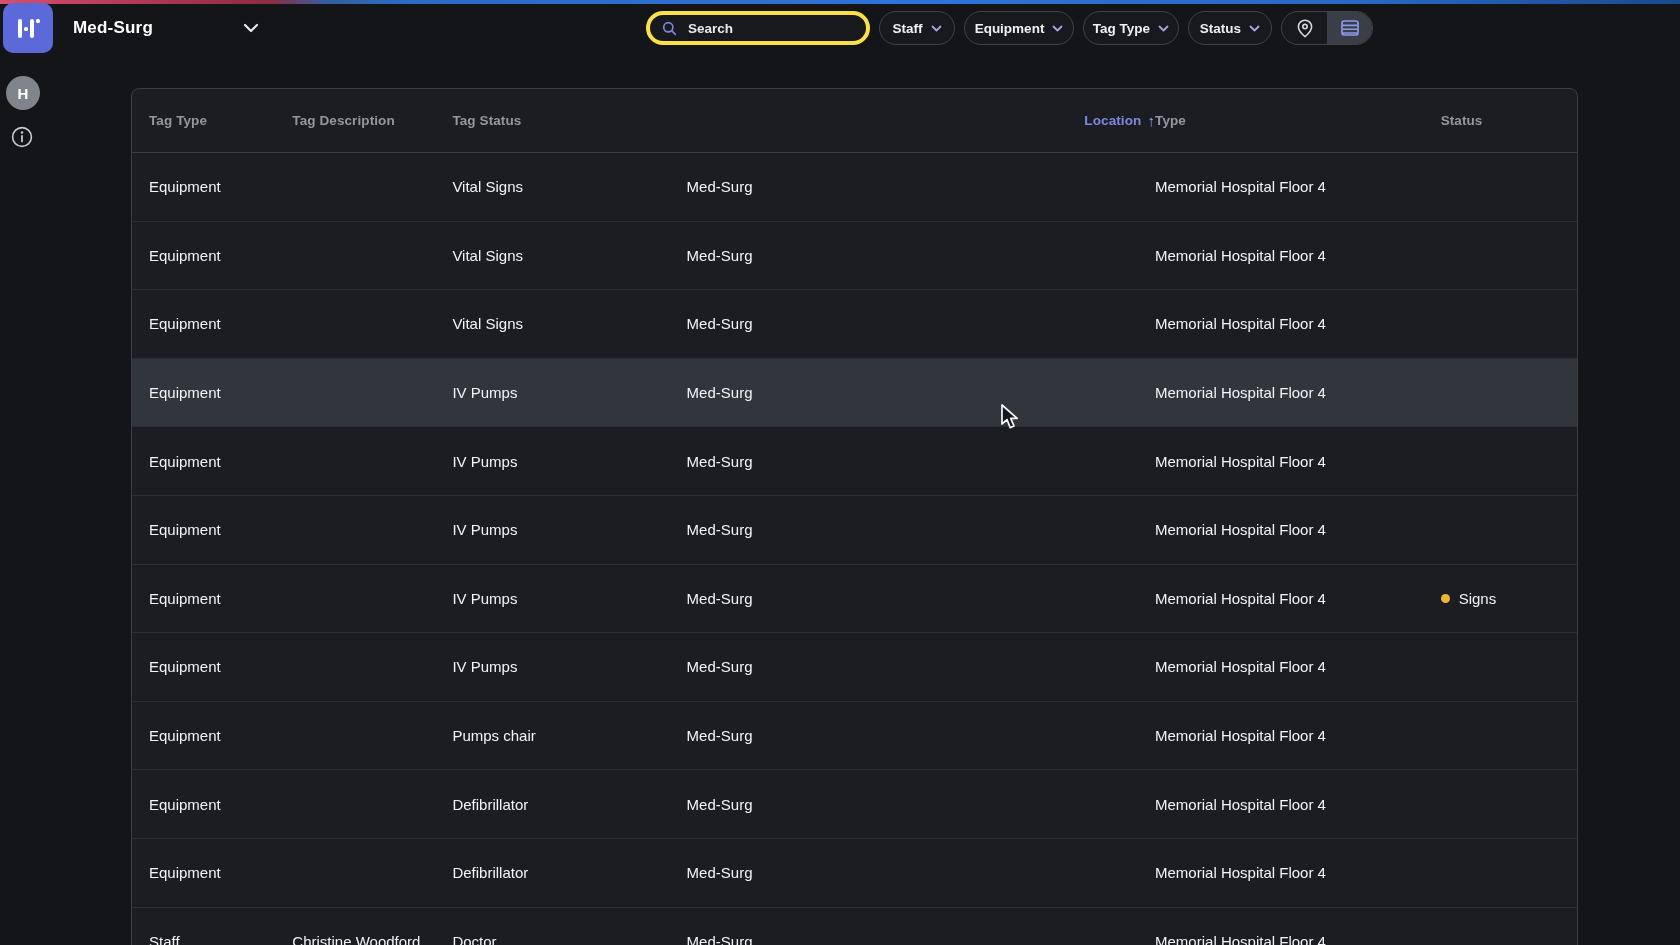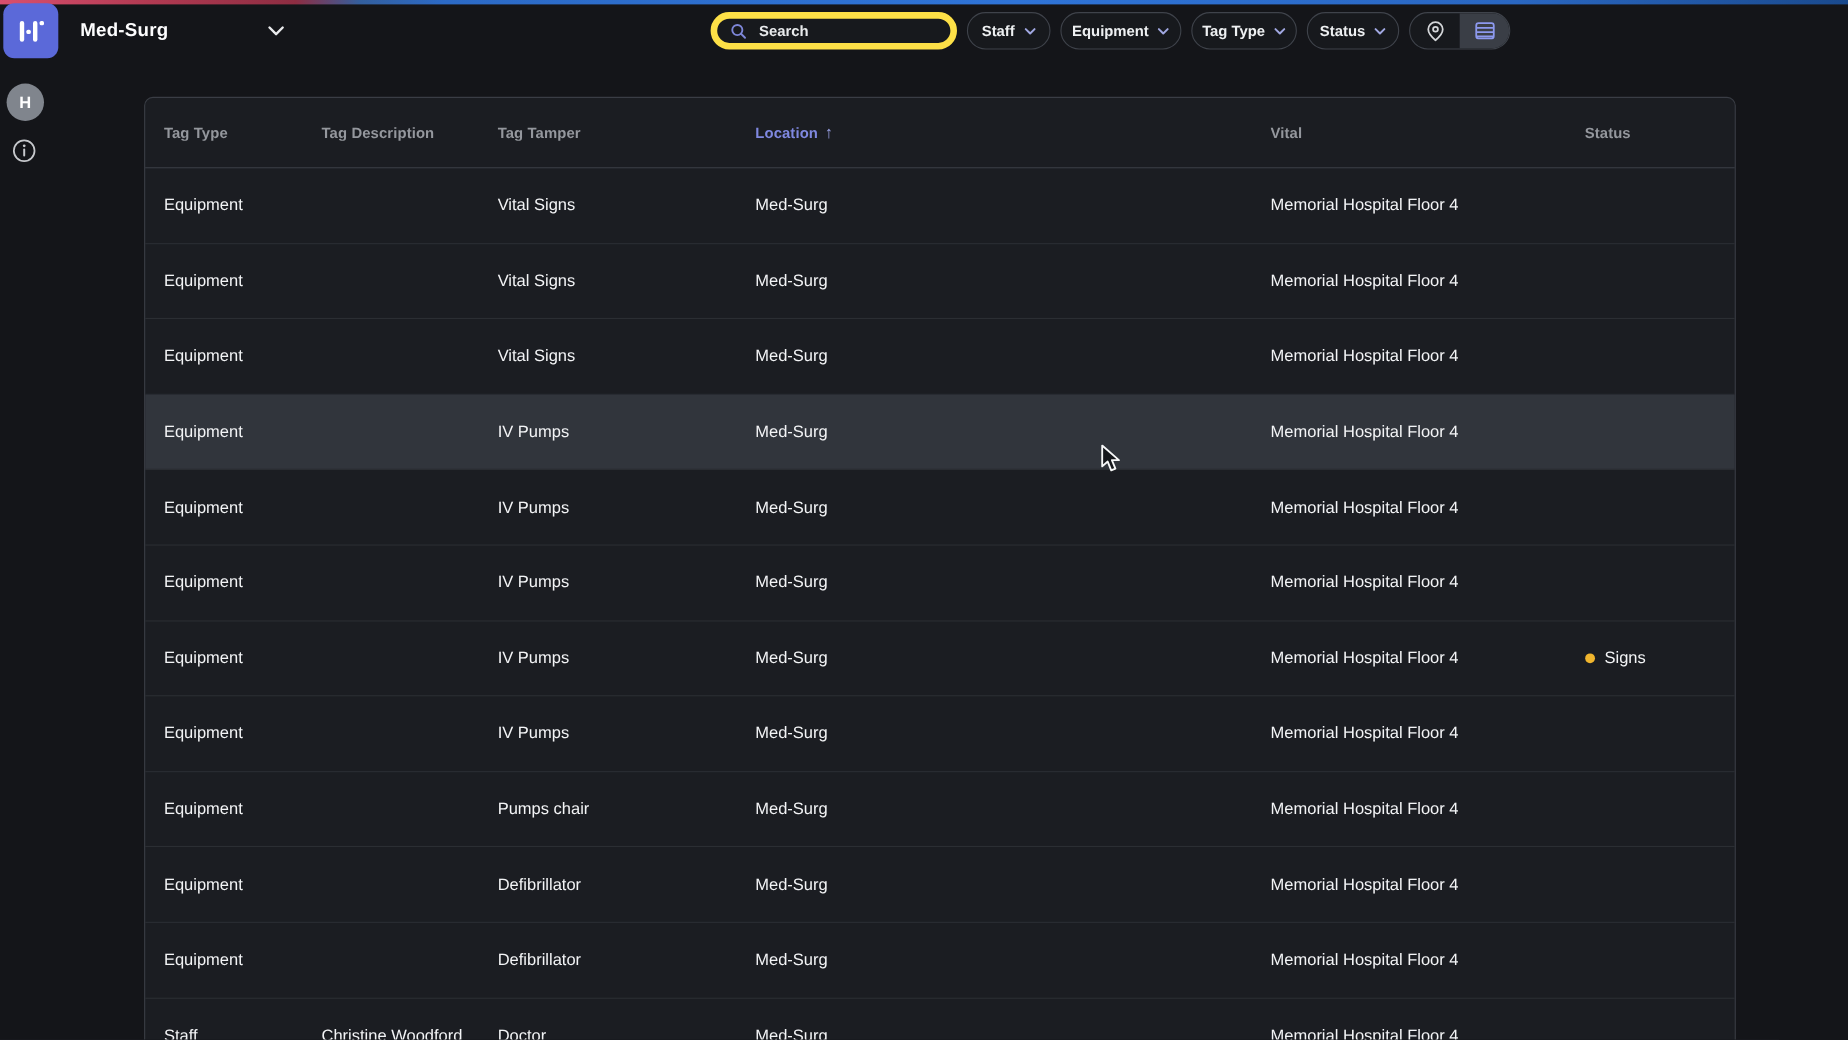--- a/index.html
+++ b/index.html
@@ -25,21 +25,21 @@
   .logo .dotm { position:absolute; width:4px;  height:4px;  background:#fff; border-radius:1.5px; left:6px; top:8px; }
   .logo .bar2 { left:12px; }
   .logo .dott { position:absolute; width:4px; height:4px; background:#fff; border-radius:1.5px; left:18px; top:0; }
   .workspace {
     position:absolute; left:73px; top:0; height:56px; width:186px;
     display:flex; align-items:center; justify-content:space-between; cursor:pointer;
   }
   .workspace .ws-label { font-size:17px; font-weight:700; color:#fdfdfe; letter-spacing:.2px; }
   .controls { position:absolute; left:646px; top:11px; height:34px; display:flex; gap:9px; align-items:center; }
   .searchbox {
-    width:224px; height:34px; border:6px solid #fde047; border-radius:17px;
+    width:224px; height:34px; border:4px solid #fde047; border-radius:17px;
     background:#17191d; display:flex; align-items:center; padding:0 12px; gap:9px;
   }
   .searchbox input {
     background:transparent; border:none; outline:none; color:#eef0f2;
     font-family:"Liberation Sans",sans-serif; font-size:13.5px; font-weight:600; width:160px;
   }
   .searchbox input::placeholder { color:#e8eaec; opacity:1; }
   .pill {
     height:34px; border:1px solid #3f434b; border-radius:17px; background:#17191d;
     display:flex; align-items:center; justify-content:center; gap:8px; cursor:pointer;
@@ -71,21 +71,21 @@
     color:#94979d; font-size:13.5px; font-weight:700; letter-spacing:.1px;
   }
   .row {
     height:68.6px; display:flex; align-items:center; padding-left:17px;
     border-bottom:1px solid #2b2e33; font-size:15px; color:#f3f4f6; cursor:pointer;
   }
   .row.hover { background:#31353c; }
   .cell { white-space:nowrap; overflow:hidden; }
   .c1{width:145px}.c2{width:162px}.c3{width:237px}.c4{width:474px}.c5{width:289px}
   .c6{width:138px; display:flex; align-items:center;}
-  .th-sorted { color:#7f88e0; display:flex; align-items:center; gap:6px; }
+  .th-sorted { color:#7f88e0; display:flex; align-items:center; gap:6px;justify-content:flex-end; }
   .sort-arrow { color:#9aa2e6; font-size:15px; font-weight:700; }
   .status-dot { width:9px; height:9px; border-radius:50%; margin-right:9px; flex:none; }
   
   .cursor { position:absolute; left:1000px; top:404px; z-index:20; pointer-events:none; }
 </style>
 </head>
 <body>
 
 <div class="topline"></div>
 
@@ -167,26 +167,26 @@
       <line x1="11" y1="10" x2="11" y2="15.4" stroke="#c6c8cc" stroke-width="1.8" stroke-linecap="round"></line>
       <circle cx="11" cy="6.6" r="1.25" fill="#c6c8cc"></circle>
     </svg>
   </div>
 </aside>
 
 <main class="table">
   <div class="thead">
     <div class="cell c1">Tag Type</div>
     <div class="cell c2">Tag Description</div>
-    <div class="cell c3">Tag Tamper</div>
+    <div class="cell c3">Tag Status</div>
     <div class="cell c4 th-sorted">
       <span>Location</span>
       <span class="sort-arrow">↑</span>
     </div>
-    <div class="cell c5">Vital</div>
+    <div class="cell c5">Type</div>
     <div class="cell c6">Status</div>
   </div>
   <div id="tbody">
       <div class="row">
     <div class="cell c1">Equipment</div>
     <div class="cell c2"></div>
     <div class="cell c3">Vital Signs</div>
     <div class="cell c4">Med-Surg</div>
     <div class="cell c5">Memorial Hospital Floor 4</div>
     <div class="cell c6"></div>

